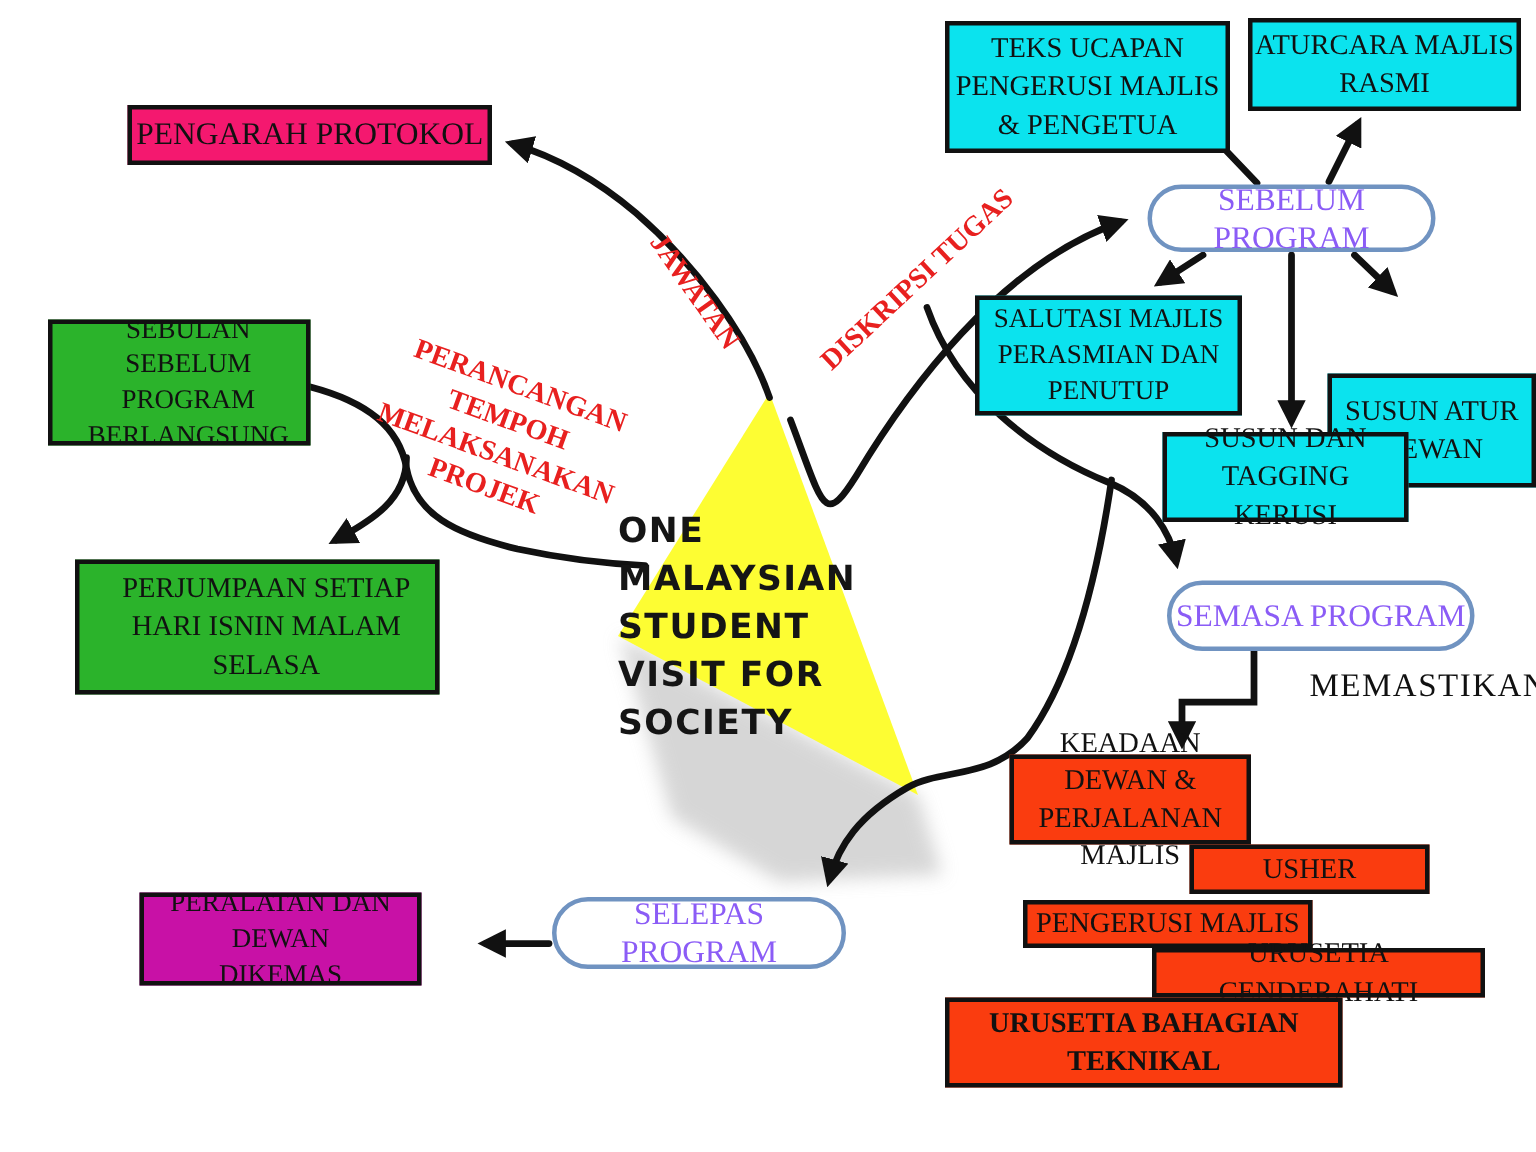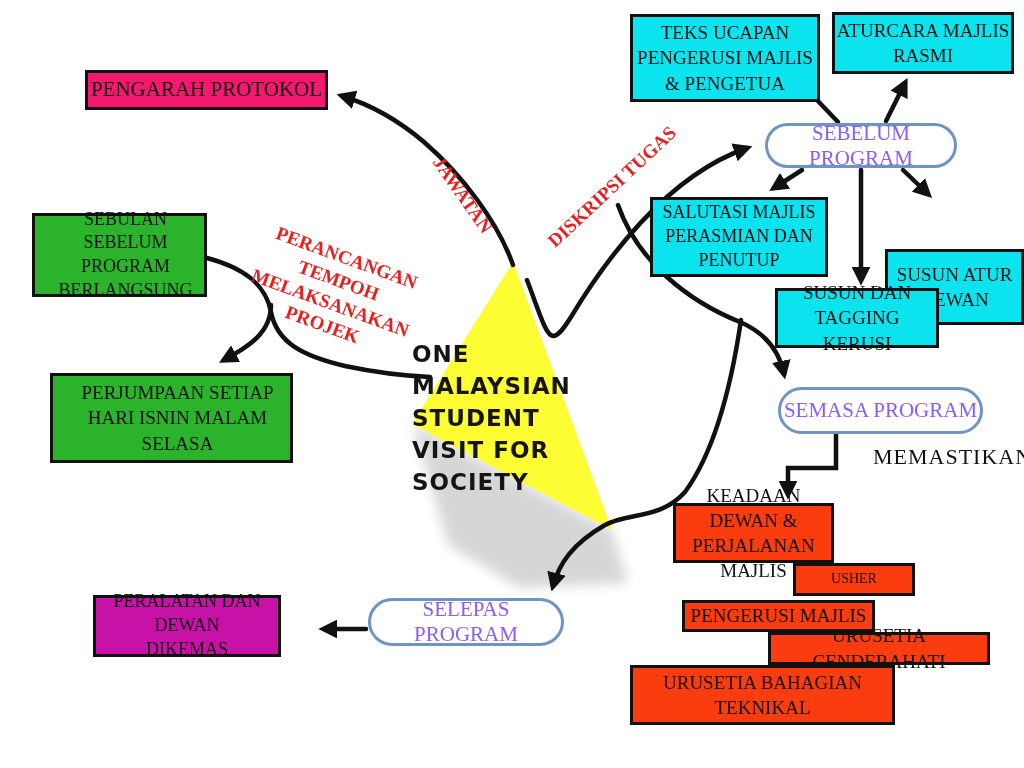--- a/index.html
+++ b/index.html
@@ -101,19 +101,19 @@
   <div class="box cyan" style="left:650px;top:197px;width:178px;height:80px;font-size:18px;">SALUTASI MAJLIS
 PERASMIAN DAN
 PENUTUP</div>
   <div class="box cyan" style="left:885px;top:202px;width:139px;height:76px;font-size:19px;margin-top:47px;">SUSUN ATUR
 DEWAN</div>
   <div class="box cyan" style="left:775px;top:288px;width:164px;height:60px;font-size:19px;">SUSUN DAN
 TAGGING KERUSI</div>
 
   <div class="box orange" style="left:673px;top:503px;width:161px;height:60px;font-size:19px;">KEADAAN DEWAN &amp;
 PERJALANAN MAJLIS</div>
-  <div class="box orange" style="left:793px;top:563px;width:122px;height:33px;font-size:14px;">USHER</div>
+  <div class="box orange" style="left:793px;top:563px;width:160px;height:33px;font-size:19px;">USHER</div>
   <div class="box orange" style="left:682px;top:600px;width:193px;height:32px;font-size:19px;">PENGERUSI MAJLIS</div>
   <div class="box orange" style="left:768px;top:632px;width:222px;height:33px;font-size:19px;">URUSETIA CENDERAHATI</div>
-  <div class="box orange" style="left:630px;top:665px;width:265px;height:60px;font-size:19px;">URUSETIA BAHAGIAN
+  <div class="box orange" style="left:630px;top:665px;width:265px;height:60px;font-size:19px;font-weight:bold;">URUSETIA BAHAGIAN
 TEKNIKAL</div>
 
 </div>
 
 </body></html>

